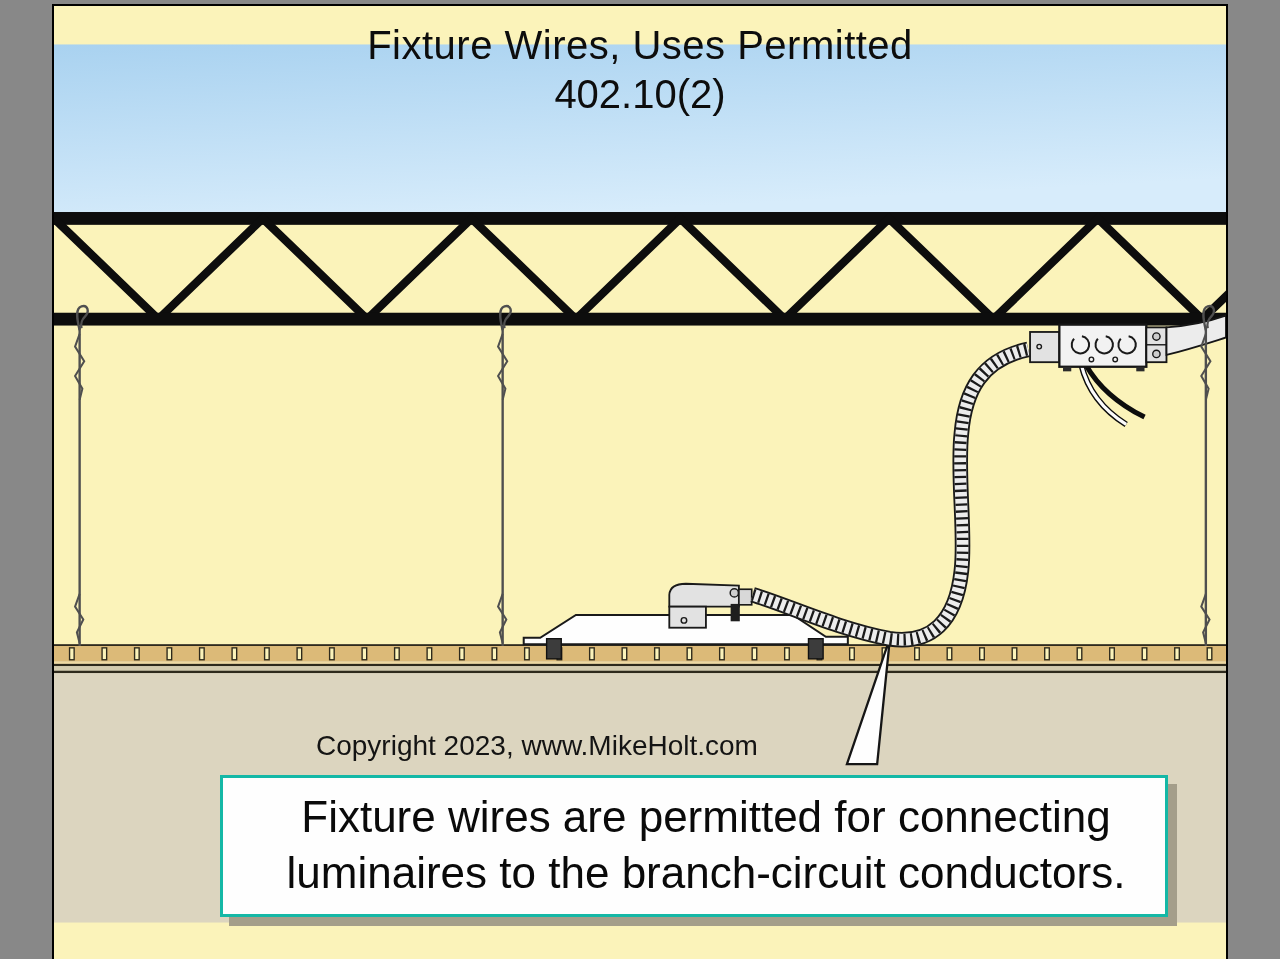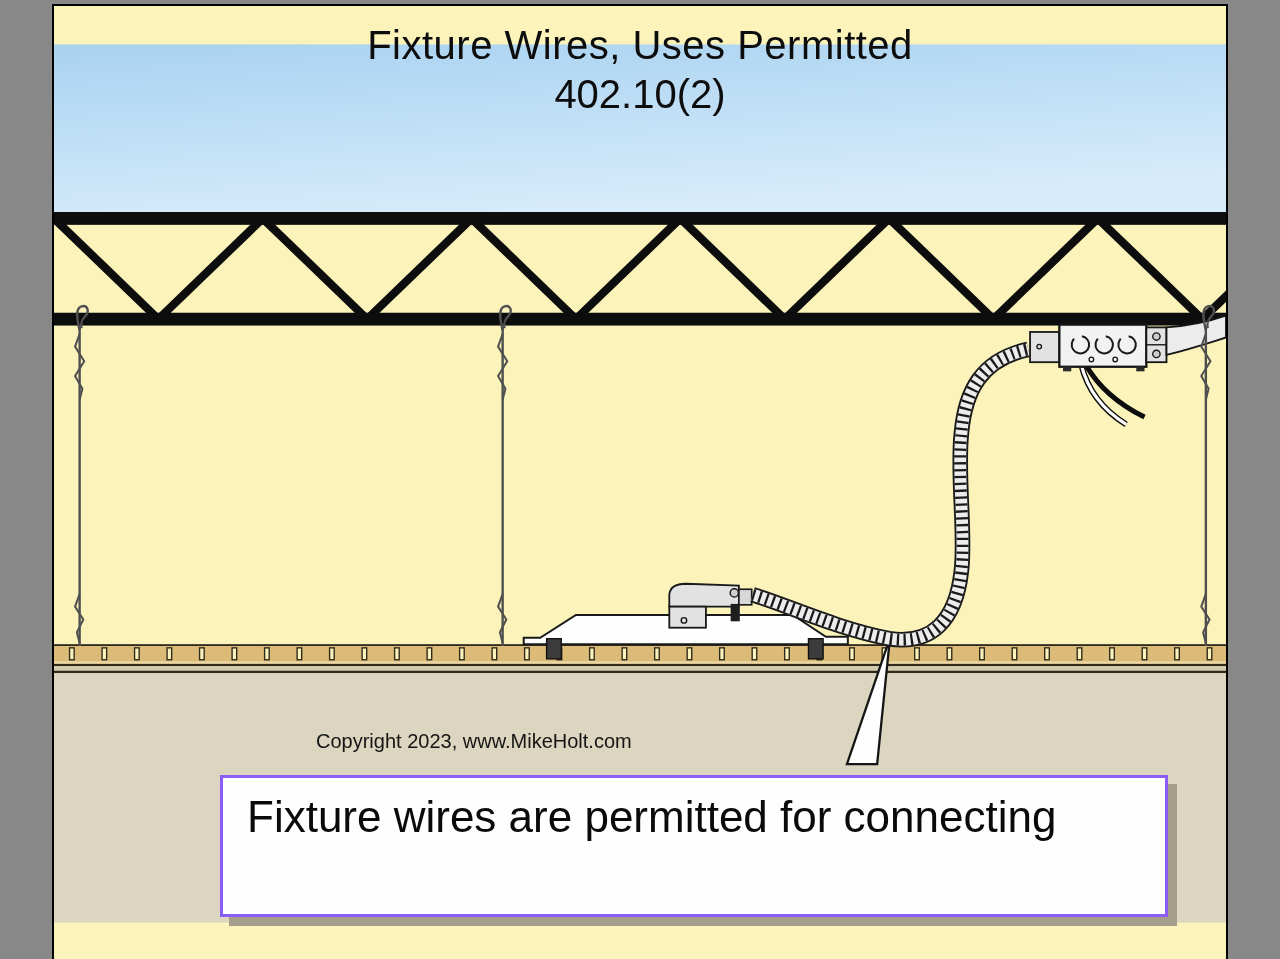--- a/index.html
+++ b/index.html
@@ -15,31 +15,32 @@
   }
   .scene{position:absolute;left:0;top:0;width:100%;height:100%;}
   .title-block{
     position:absolute;left:0;top:14px;width:100%;
     text-align:center;color:#0d0d0d;z-index:5;
   }
   .title-line1{font-size:40px;line-height:50px;letter-spacing:0.5px;}
   .title-line2{font-size:40px;line-height:48px;}
   .copyright{
     position:absolute;left:262px;top:724px;
-    font-size:20px;color:#141414;z-index:5;
+    font-size:28px;color:#141414;z-index:5;
   }
   .callout{
     position:absolute;left:166px;top:769px;
     width:948px;height:142px;
     box-sizing:border-box;
     background:var(--callout-bg,#FEFEFE);
-    border:3px solid #8b5cf6;
+    border:3px solid #14b8a6;
     box-shadow:9px 9px 0 var(--shadow-gray,#A49E8A);
     padding:11px 0 0 24px;
     z-index:6;
+    text-align:center;
   }
   .callout-line{font-size:44px;line-height:56px;color:#0a0a0a;white-space:nowrap;}
 </style>
 </head>
 <body>
 
 <div class="stage">
 
   <svg class="scene" viewBox="0 0 1280 959" aria-hidden="true">
     <defs>
@@ -183,15 +184,16 @@
 
   <div class="title-block">
     <div class="title-line1">Fixture Wires, Uses Permitted</div>
     <div class="title-line2">402.10(2)</div>
   </div>
 
   <div class="copyright">Copyright 2023, www.MikeHolt.com</div>
 
   <div class="callout">
     <div class="callout-line">Fixture wires are permitted for connecting</div>
+    <div class="callout-line">luminaires to the branch-circuit conductors.</div>
   </div>
 
 </div>
 
 </body></html>

